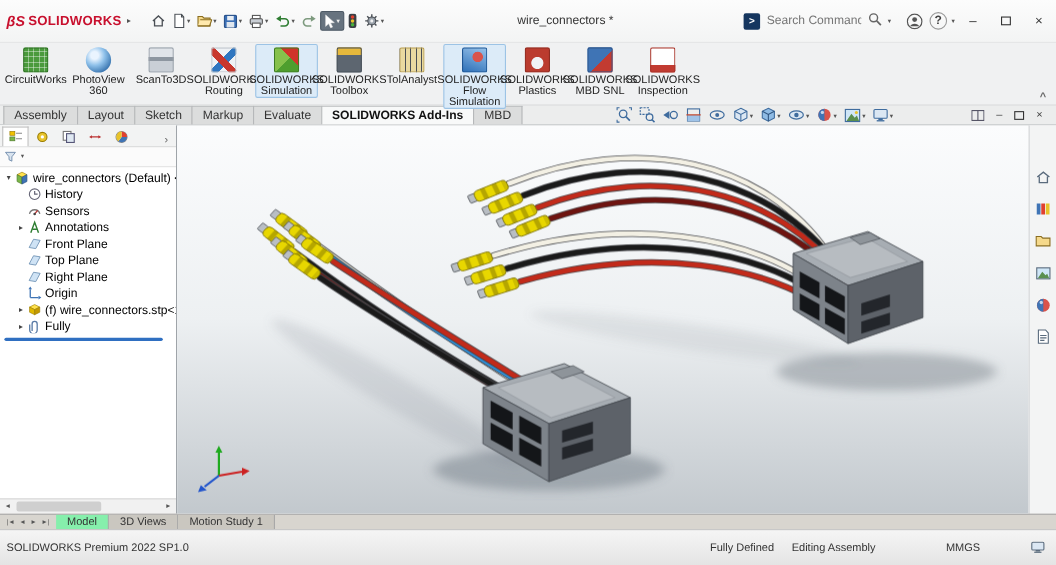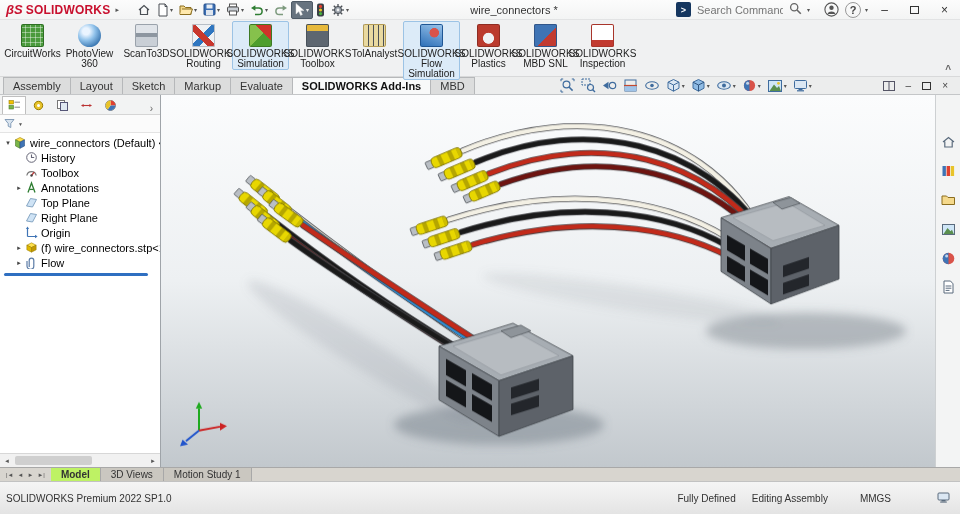--- a/index.html
+++ b/index.html
@@ -1,21 +1,21 @@
 <!DOCTYPE html>
 <html><head>
 <meta charset="utf-8">
 <style>
 *{box-sizing:border-box}
 html,body{margin:0;padding:0}
 body{width:960px;height:514px;overflow:hidden;font-family:"Liberation Sans",sans-serif;font-size:11px;color:#222;background:#fff;user-select:none}
 .app{width:960px;height:514px;display:flex;flex-direction:column}
 
 
-.titlebar{height:20px;flex:none;display:flex;align-items:center;gap:3px;padding:0 2px 0 6px;background:linear-gradient(#fcfcfc,#f3f4f4);border-bottom:1px solid #e2e3e4}
+.titlebar{height:39px;flex:none;display:flex;align-items:center;gap:3px;padding:0 2px 0 6px;background:linear-gradient(#fcfcfc,#f3f4f4);border-bottom:1px solid #e2e3e4}
 .brandmark{color:#c8102e;font-weight:700;font-style:italic;font-size:13px}
 .brand{color:#c8102e;font-weight:700;font-size:12px;letter-spacing:.2px}
 .brandarrow{font-size:7px;color:#555;margin-left:2px}
 .qbar{display:flex;align-items:center;margin-left:12px}
 .qbtn{height:18px;display:flex;align-items:center;padding:0 3px;border-radius:2px}
 .qbtn svg{display:block}
 .qbtn.pressed{background:#67737f;border:1px solid #4d5965}
 .dd{font-size:6px;color:#555;margin-left:1px}
 .doctitle{color:#333;margin:4px 8px;white-space:nowrap}
 .spacer{flex:1}
@@ -82,25 +82,25 @@
 .wire{fill:none;stroke-width:4.8;stroke-linecap:round}
 .cedge{stroke:#41464c;stroke-width:.8}
 
 .taskpane{width:25px;flex:none;background:#f3f4f4;border-left:1px solid #cdd0d2;display:flex;flex-direction:column;align-items:center;padding-top:38px;gap:11px}
 .tpbtn{width:18px;height:18px;display:flex;align-items:center;justify-content:center}
 
 
 .bottombar{height:14px;flex:none;display:flex;align-items:stretch;background:#d8d5cf;border-top:1px solid #a8a8a8;font-size:10px}
 .bnav{display:flex;align-items:center;gap:4px;padding:0 6px;color:#555;font-size:6px}
 .btab{display:flex;align-items:center;padding:0 10px;background:#cac7c0;border-right:1px solid #a8a8a8;color:#333}
-.btab.active{background:#bef264;font-weight:700}
+.btab.active{background:#86efac;font-weight:400}
 .statusbar{height:30px;flex:none;display:flex;align-items:center;background:linear-gradient(#f5f5f5,#e4e4e4);border-top:1px solid #c2c2c2;font-size:10px;color:#333;padding:16px 6px}
 .sb-state{margin-left:auto}
 .sb-mode{margin-left:16px}
-.sb-units{margin-left:32px}
+.sb-units{margin-left:64px}
 .sb-icon{margin-left:46px;margin-right:4px;display:flex;align-items:center}
 </style>
 </head>
 <body>
 
 <div class="app">
 
   <div class="titlebar">
     <span class="brandmark">βS</span>
     <span class="brand">SOLIDWORKS</span>
@@ -441,31 +441,40 @@
         </div>
         <div class="trow child">
           <span class="texp"></span>
           <span class="ticon">
               <svg width="13" height="13" viewBox="0 0 13 13">
                 <path d="M1.8,9.5 a4.8,4.8 0 0 1 9.4,0" fill="none" stroke="#777" stroke-width="1.2"></path>
                 <line x1="6.5" y1="9.5" x2="9.2" y2="6.2" stroke="#b33" stroke-width="1.2"></line>
                 <circle cx="6.5" cy="9.5" r="1.2" fill="#444"></circle>
               </svg>
             </span>
-          <span class="tlabel">Toolbox</span>
+          <span class="tlabel">Sensors</span>
         </div>
         <div class="trow child">
           <span class="texp">▸</span>
           <span class="ticon">
               <svg width="13" height="13" viewBox="0 0 13 13">
                 <path d="M3,11.5 L6.5,2 L10,11.5" fill="none" stroke="#2e7d32" stroke-width="1.3"></path>
                 <line x1="4.4" y1="8.4" x2="8.6" y2="8.4" stroke="#2e7d32" stroke-width="1.3"></line>
               </svg>
             </span>
           <span class="tlabel">Annotations</span>
+        </div>
+        <div class="trow child">
+          <span class="texp"></span>
+          <span class="ticon">
+              <svg width="13" height="13" viewBox="0 0 13 13">
+                <polygon points="1.5,10 5.5,2.5 11.5,3.5 7.5,11" fill="#cfe3f5" stroke="#6f93b5" stroke-width=".8"></polygon>
+              </svg>
+            </span>
+          <span class="tlabel">Front Plane</span>
         </div>
         <div class="trow child">
           <span class="texp"></span>
           <span class="ticon">
               <svg width="13" height="13" viewBox="0 0 13 13">
                 <polygon points="1.5,10 5.5,2.5 11.5,3.5 7.5,11" fill="#cfe3f5" stroke="#6f93b5" stroke-width=".8"></polygon>
               </svg>
             </span>
           <span class="tlabel">Top Plane</span>
         </div>
@@ -500,21 +509,21 @@
             </span>
           <span class="tlabel">(f) wire_connectors.stp&lt;1&gt; (Defau</span>
         </div>
         <div class="trow child">
           <span class="texp">▸</span>
           <span class="ticon">
               <svg width="13" height="13" viewBox="0 0 13 13">
                 <path d="M4.2,11 V4.5 a2.3,2.3 0 0 1 4.6,0 V10 a3.4,3.4 0 0 1 -6.8,0 V5" fill="none" stroke="#5a7ba6" stroke-width="1.2"></path>
               </svg>
             </span>
-          <span class="tlabel">Flow</span>
+          <span class="tlabel">Fully</span>
         </div>
         <div class="rollback"></div>
       </div>
 
       <div class="pscroll">
         <span class="sarrow">◄</span>
         <span class="strack">
             <span class="sthumb"></span>
           </span>
         <span class="sarrow">►</span>

